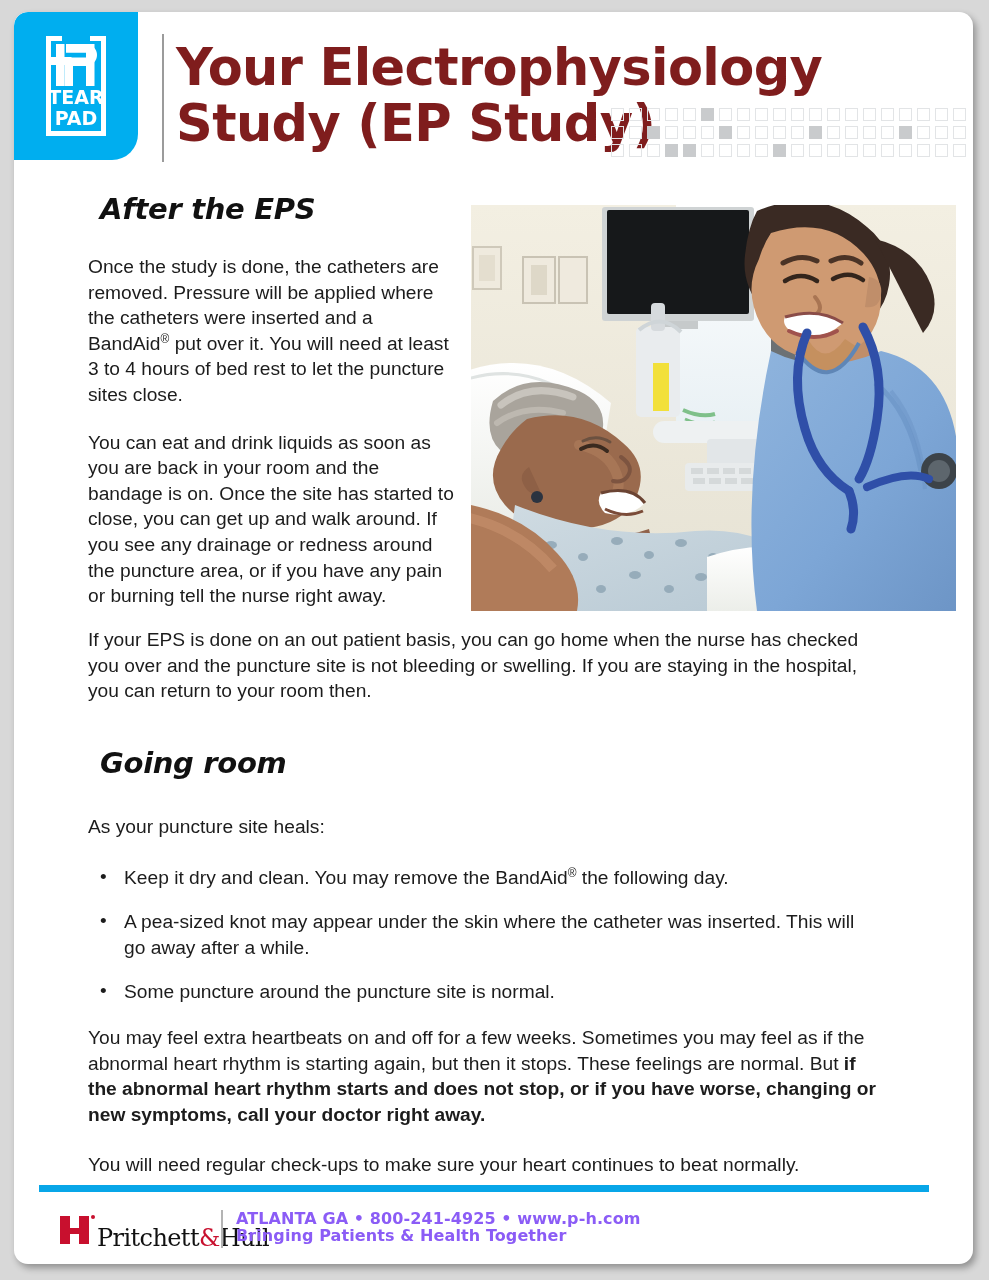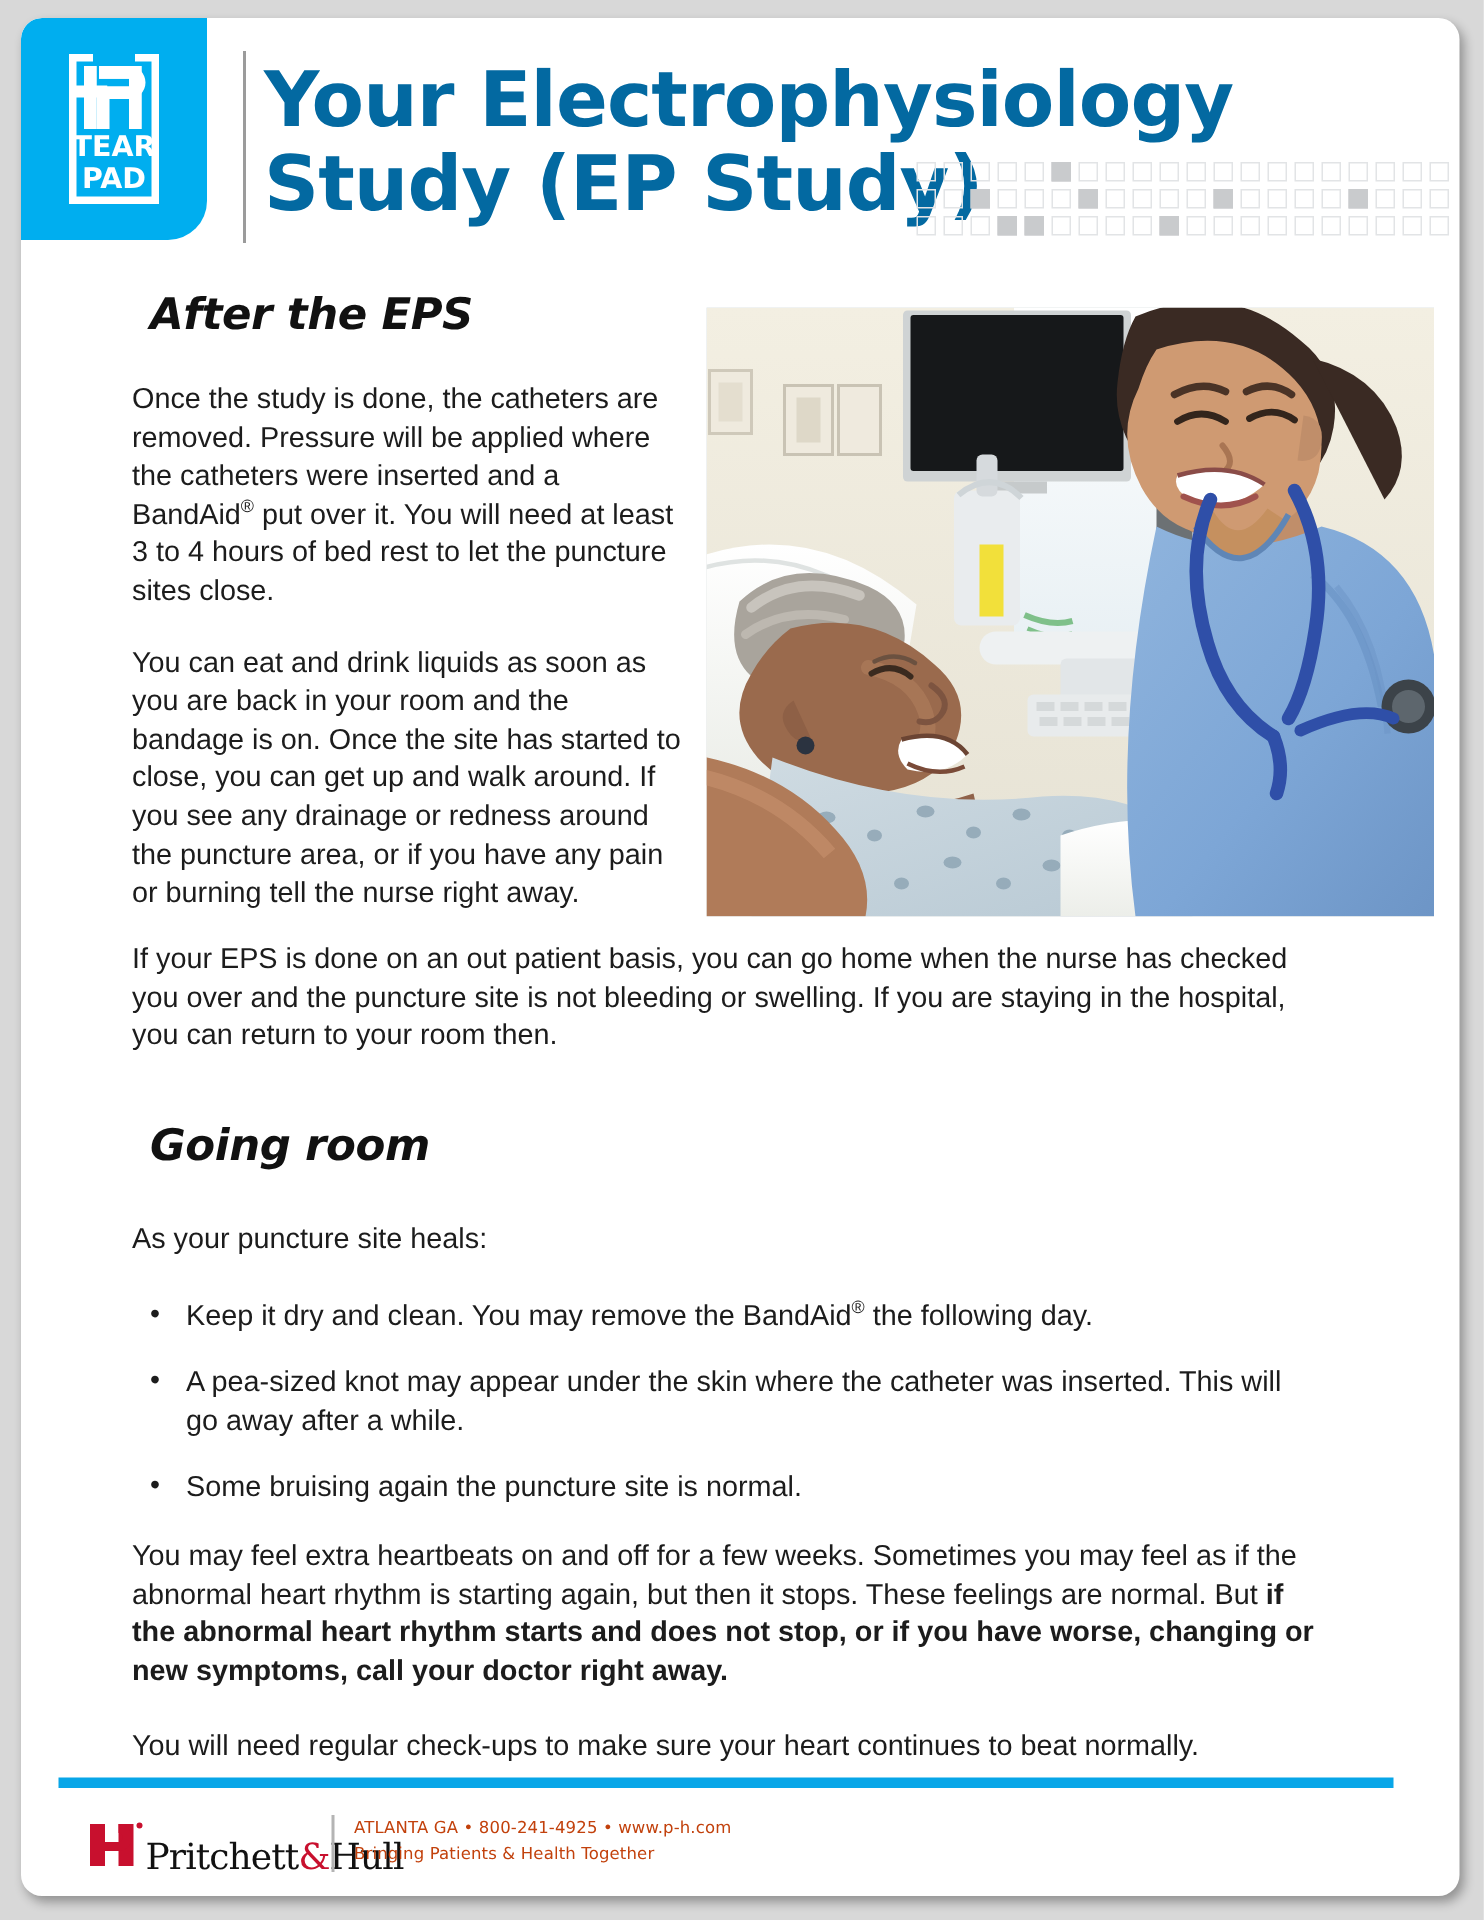--- a/index.html
+++ b/index.html
@@ -58,21 +58,21 @@
     height: 128px;
     background: #9b9b9b;
   }
   .title-wrap {
     position: absolute;
     left: 162px;
     top: 28px;
     width: 790px;
   }
   .doc-title {
-    color: #0369a1;
+    color: #7f1d1d;
     font-family: "DejaVu Sans", sans-serif;
     font-weight: bold;
     font-size: 51px;
     line-height: 56px;
     letter-spacing: -0.6px;
     margin: 0;
     white-space: pre-line;
   }
   
   .dot-grid {
@@ -206,24 +206,24 @@
     top: 8px;
     width: 2px;
     height: 38px;
     background: #b4b4b4;
   }
   .foot-lines {
     position: absolute;
     left: 222px;
     top: 8px;
     font-family: "DejaVu Sans", sans-serif;
-    font-weight: normal;
-    font-size: 11px;
+    font-weight: bold;
+    font-size: 16px;
     line-height: 17px;
-    color: #c2410c;
+    color: #8b5cf6;
     letter-spacing: 0.1px;
     white-space: nowrap;
   }
   .copyright-box {
     position: absolute;
     left: 714px;
     top: 4px;
     width: 172px;
     height: 46px;
     border: 1px solid #c4c4c4;
@@ -529,21 +529,21 @@
       <p class="para" style="margin-top:34px;">As your puncture site heals:</p>
 
       <ul class="bullets" style="margin-top:25px;">
         <li>
           <span>Keep it dry and clean. You may remove the BandAid<sup class="reg">®</sup> the following day.</span>
         </li>
         <li>
           <span>A pea-sized knot may appear under the skin where the catheter was inserted. This will go away after a while.</span>
         </li>
         <li>
-          <span>Some bruising again the puncture site is normal.</span>
+          <span>Some puncture around the puncture site is normal.</span>
         </li>
       </ul>
 
       <p class="para" style="margin-top:20px;">
         <span>You may feel extra heartbeats on and off for a few weeks. Sometimes you may feel as if the abnormal heart rhythm is starting again, but then it stops. These feelings are normal. But </span><b class="strong">if the abnormal heart rhythm starts and does not stop, or if you have worse, changing or new symptoms, call your doctor right away.</b>
       </p>
 
       <p class="para" style="margin-top:25px;">You will need regular check-ups to make sure your heart continues to beat normally.</p>
     </div>
   </div>

